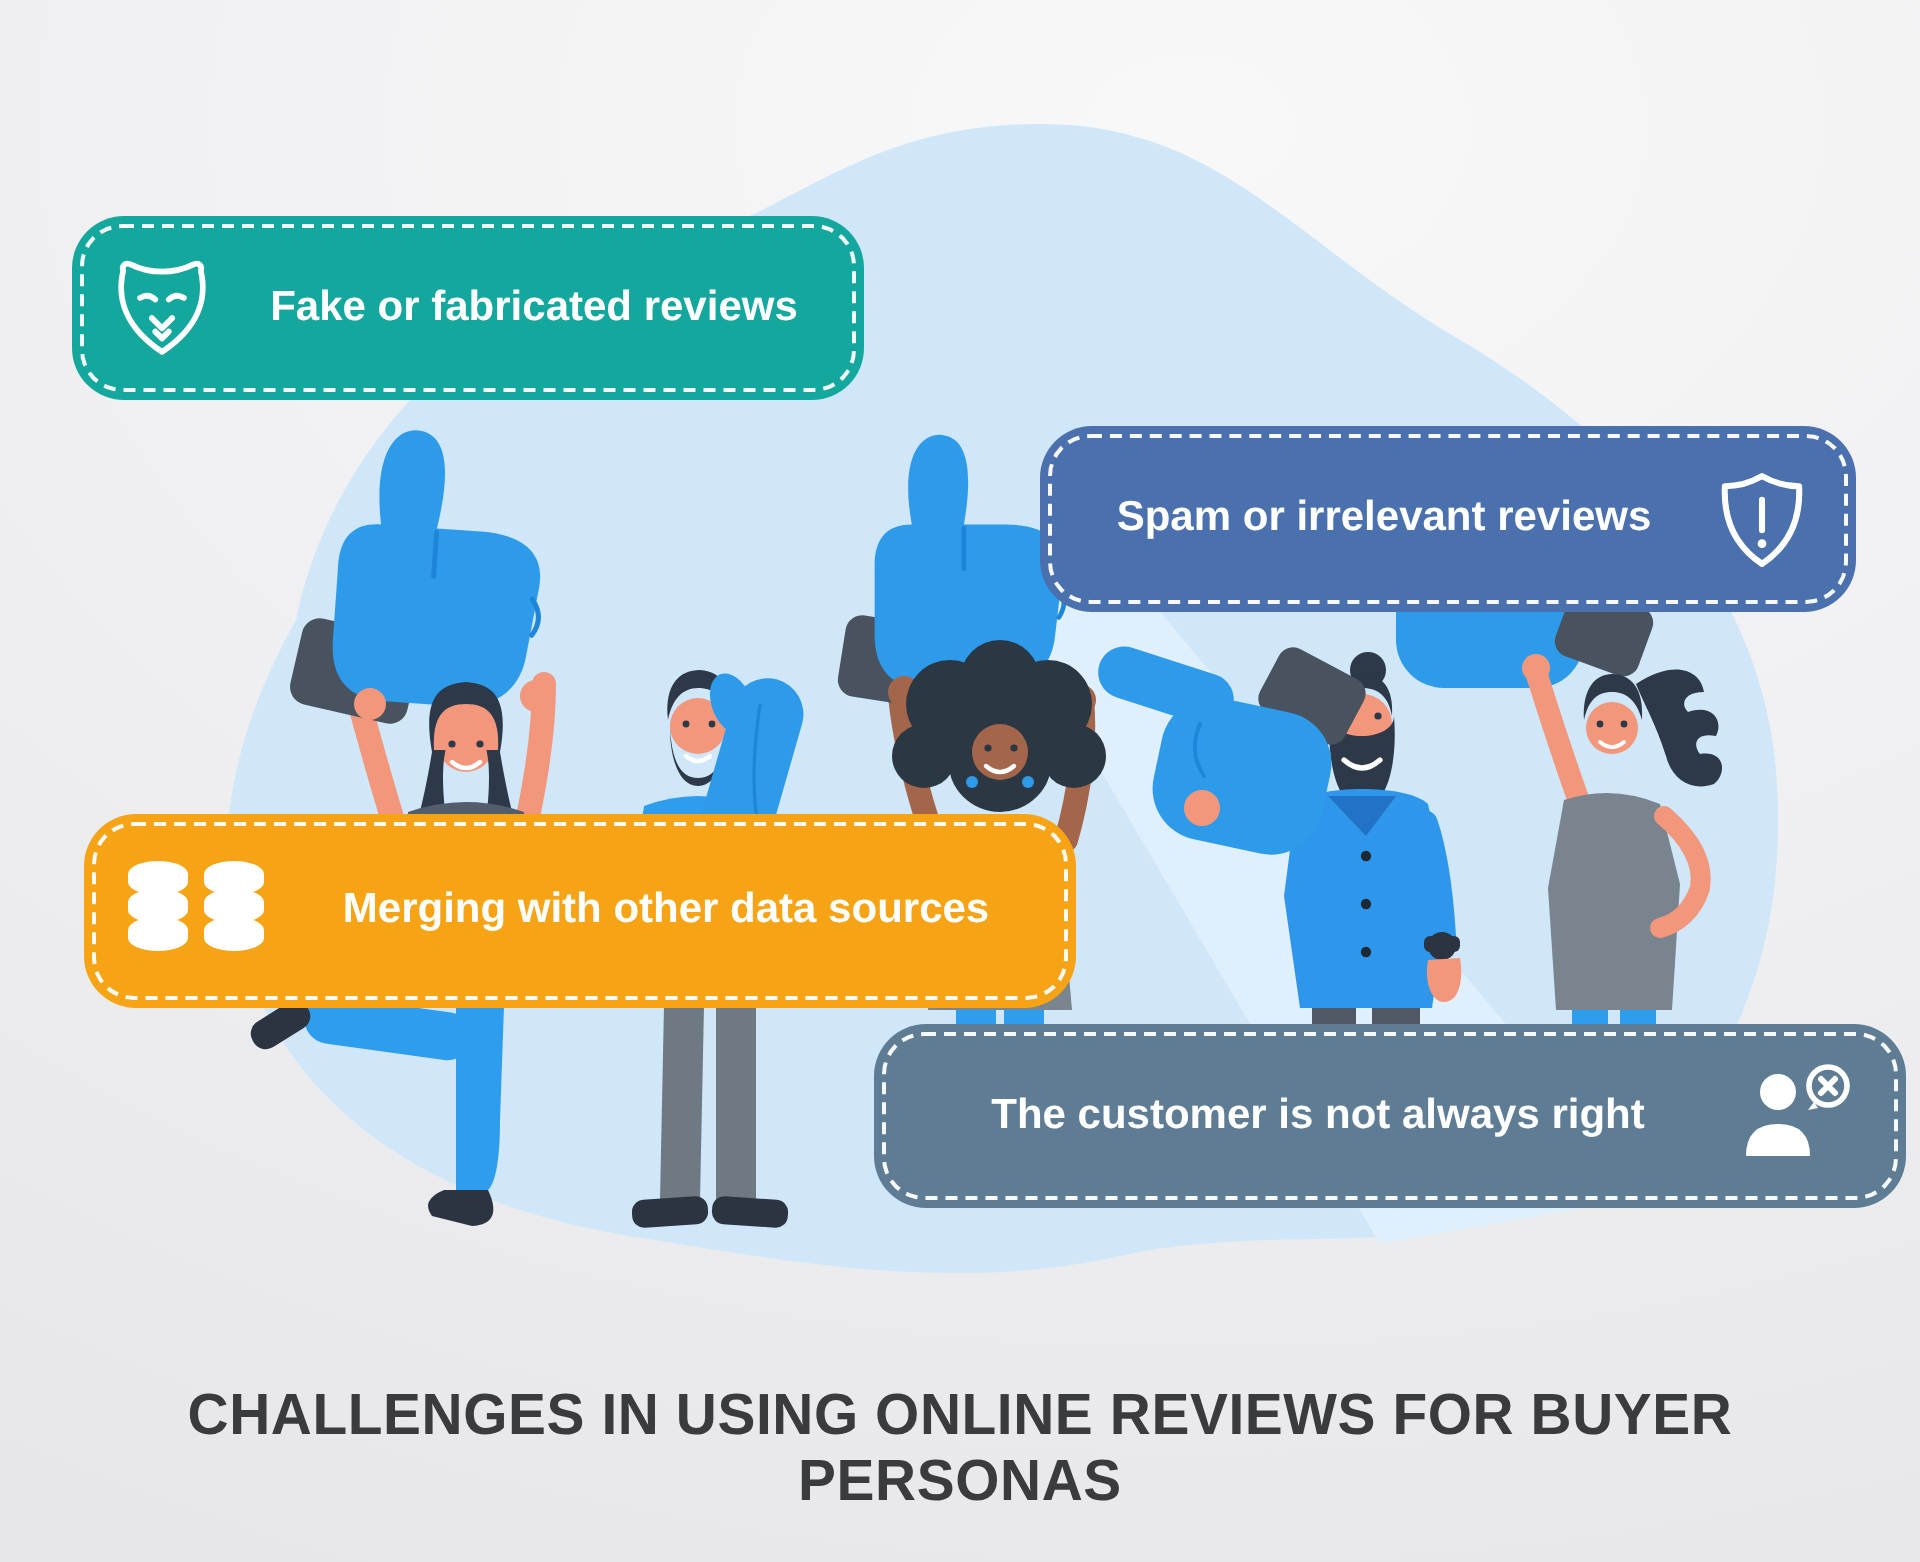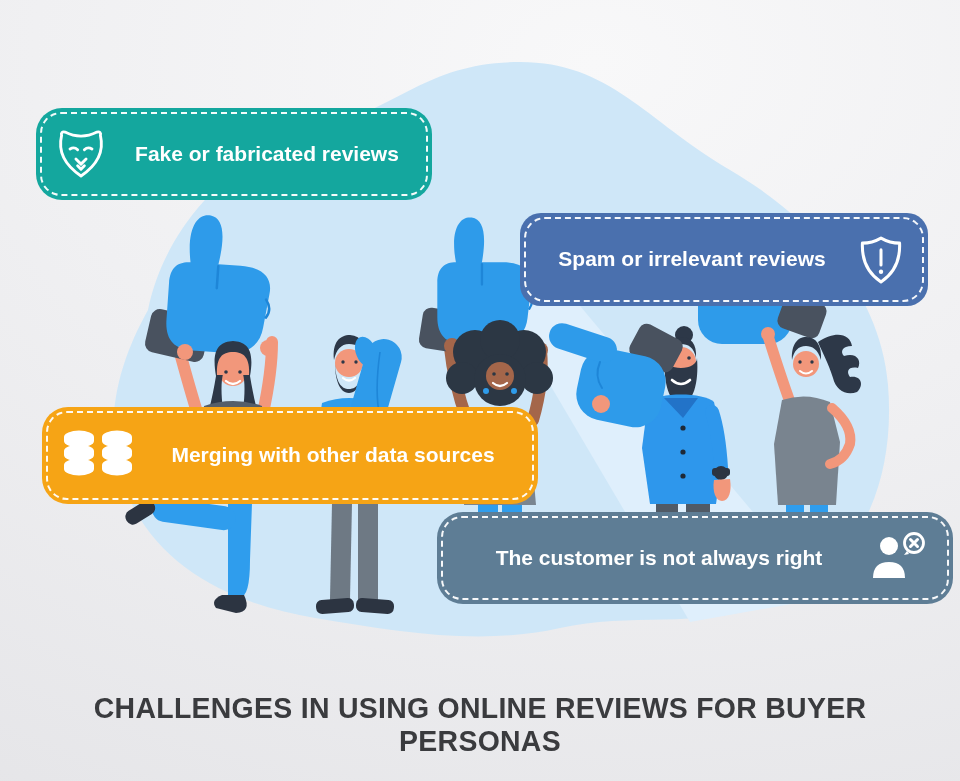--- a/index.html
+++ b/index.html
@@ -174,21 +174,21 @@
         <path d="M9 10 C8 7 10 5 13 6 C25 12 39 12 51 6 C54 5 56 7 55 10 C59 27 53 44 32 58 C11 44 5 27 9 10 Z"></path>
         <path d="M19 26 q5 -3 9 1"></path>
         <path d="M45 26 q-5 -3 -9 1"></path>
         <path d="M26 38 l6 6 l6 -6"></path>
         <path d="M28 46 l4 4 l4 -4"></path>
       </svg>
     </span>
     <span class="label">Fake or fabricated reviews</span>
   </div>
 
-  <div class="callout" id="c1" style="background-color: rgb(74, 112, 174); border-radius: 21px;">
+  <div class="callout" id="c1" style="background-color: rgb(74, 112, 174);">
     <span class="label">Spam or irrelevant reviews</span>
     <span class="cicon">
       <svg width="54" height="54" viewBox="0 0 64 64" fill="none" stroke="#fff" stroke-width="3.6" stroke-linecap="round" stroke-linejoin="round">
         <path d="M32 6 C39 10 47 12 54 12 C55 33 47 48 32 58 C17 48 9 33 10 12 C17 12 25 10 32 6 Z"></path>
         <path d="M32 20 L32 38"></path>
         <circle cx="32" cy="46" r="2.6" fill="#fff" stroke="none"></circle>
       </svg>
     </span>
   </div>
 

